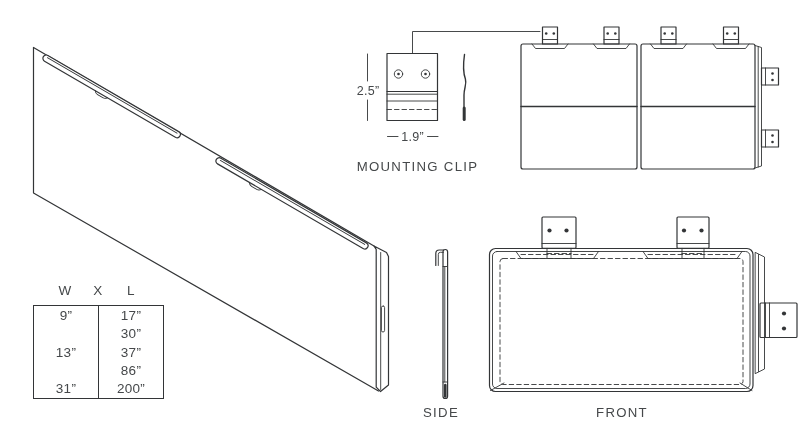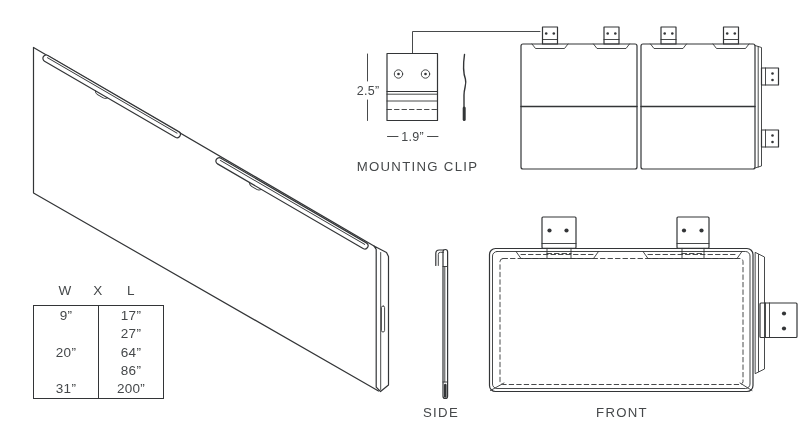--- a/index.html
+++ b/index.html
@@ -241,27 +241,27 @@
   <div class="size-table">
     <div class="st-header">
       <span class="st-h-w">W</span>
       <span class="st-h-x">X</span>
       <span class="st-h-l">L</span>
     </div>
     <div class="st-box">
       <div class="st-col st-col-w">
         <div class="st-cell">9”</div>
         <div class="st-cell"></div>
-        <div class="st-cell">20”</div>
+        <div class="st-cell">13”</div>
         <div class="st-cell"></div>
         <div class="st-cell">31”</div>
       </div>
       <div class="st-col st-col-l">
         <div class="st-cell">17”</div>
-        <div class="st-cell">27”</div>
-        <div class="st-cell">64”</div>
+        <div class="st-cell">30”</div>
+        <div class="st-cell">37”</div>
         <div class="st-cell">86”</div>
         <div class="st-cell">200”</div>
       </div>
     </div>
   </div>
 
 </div>
 
 </body></html>

